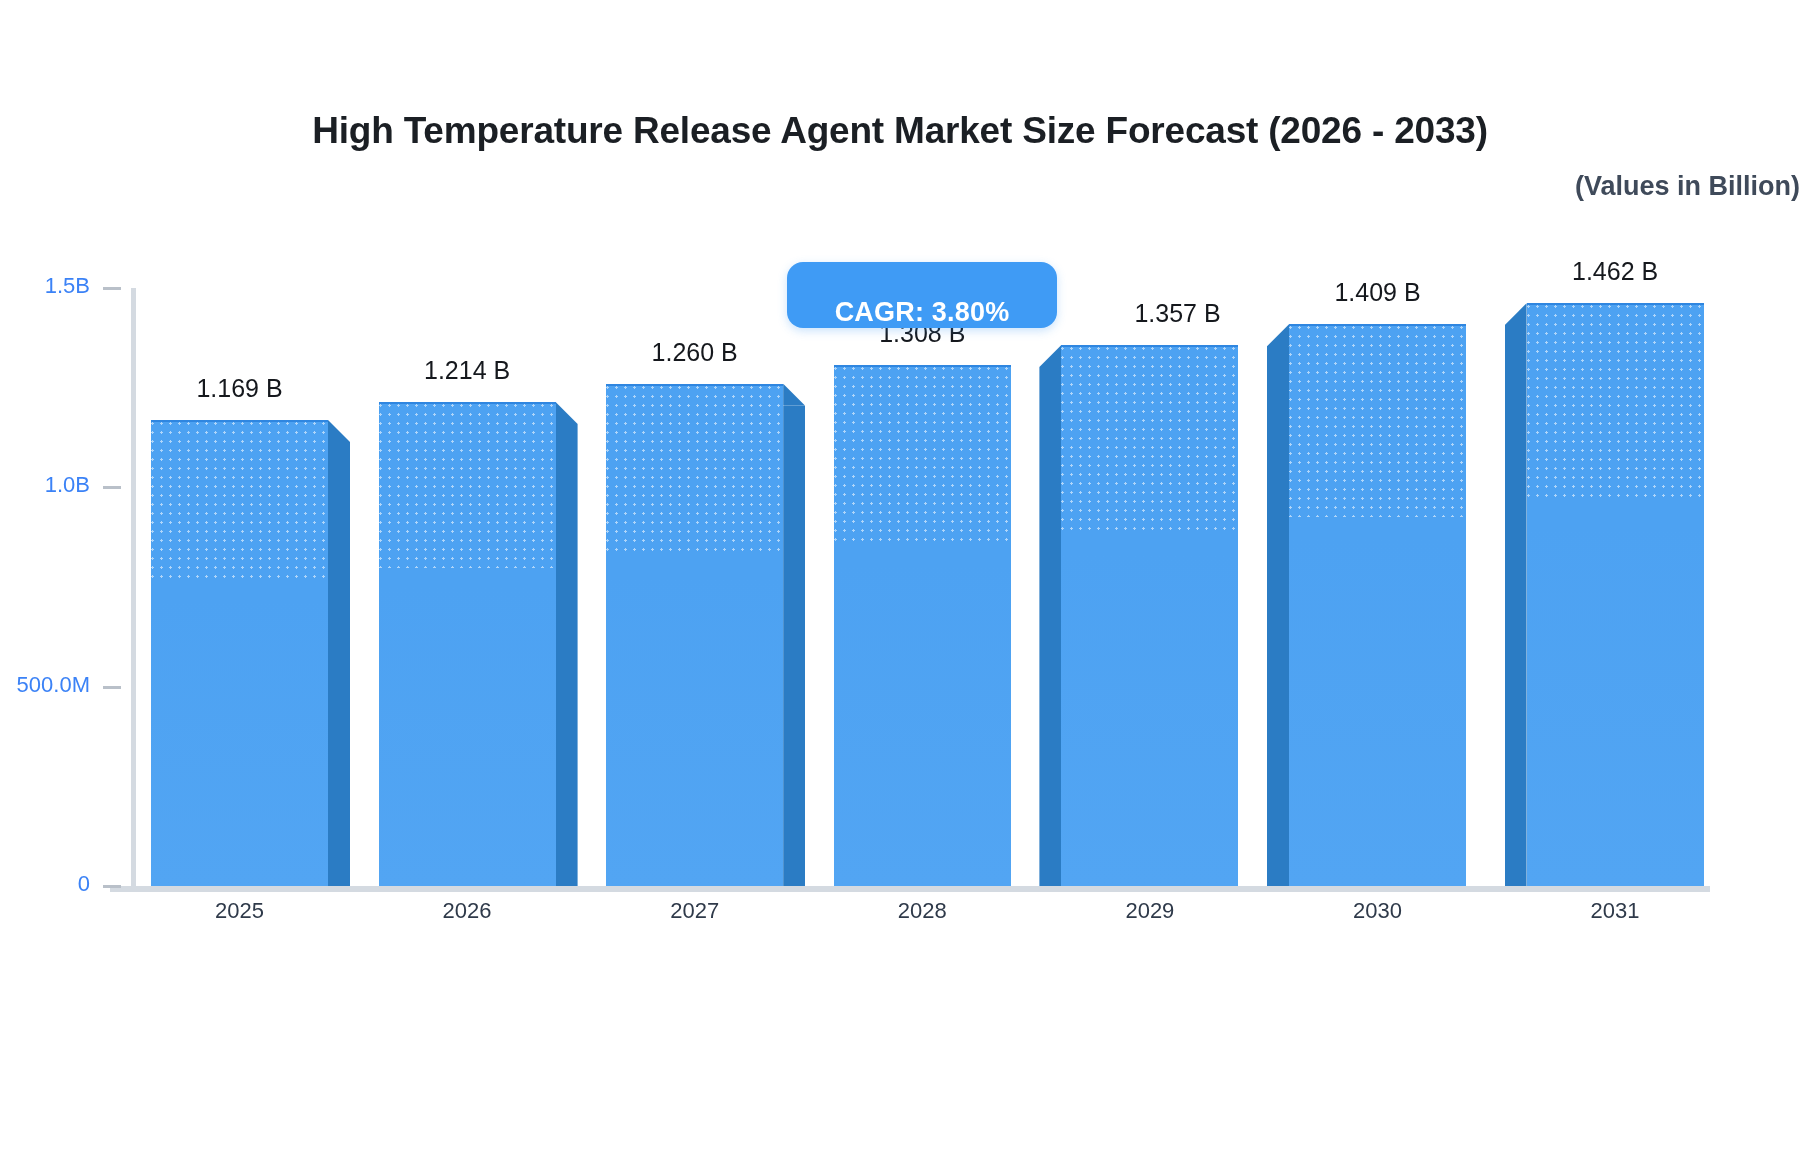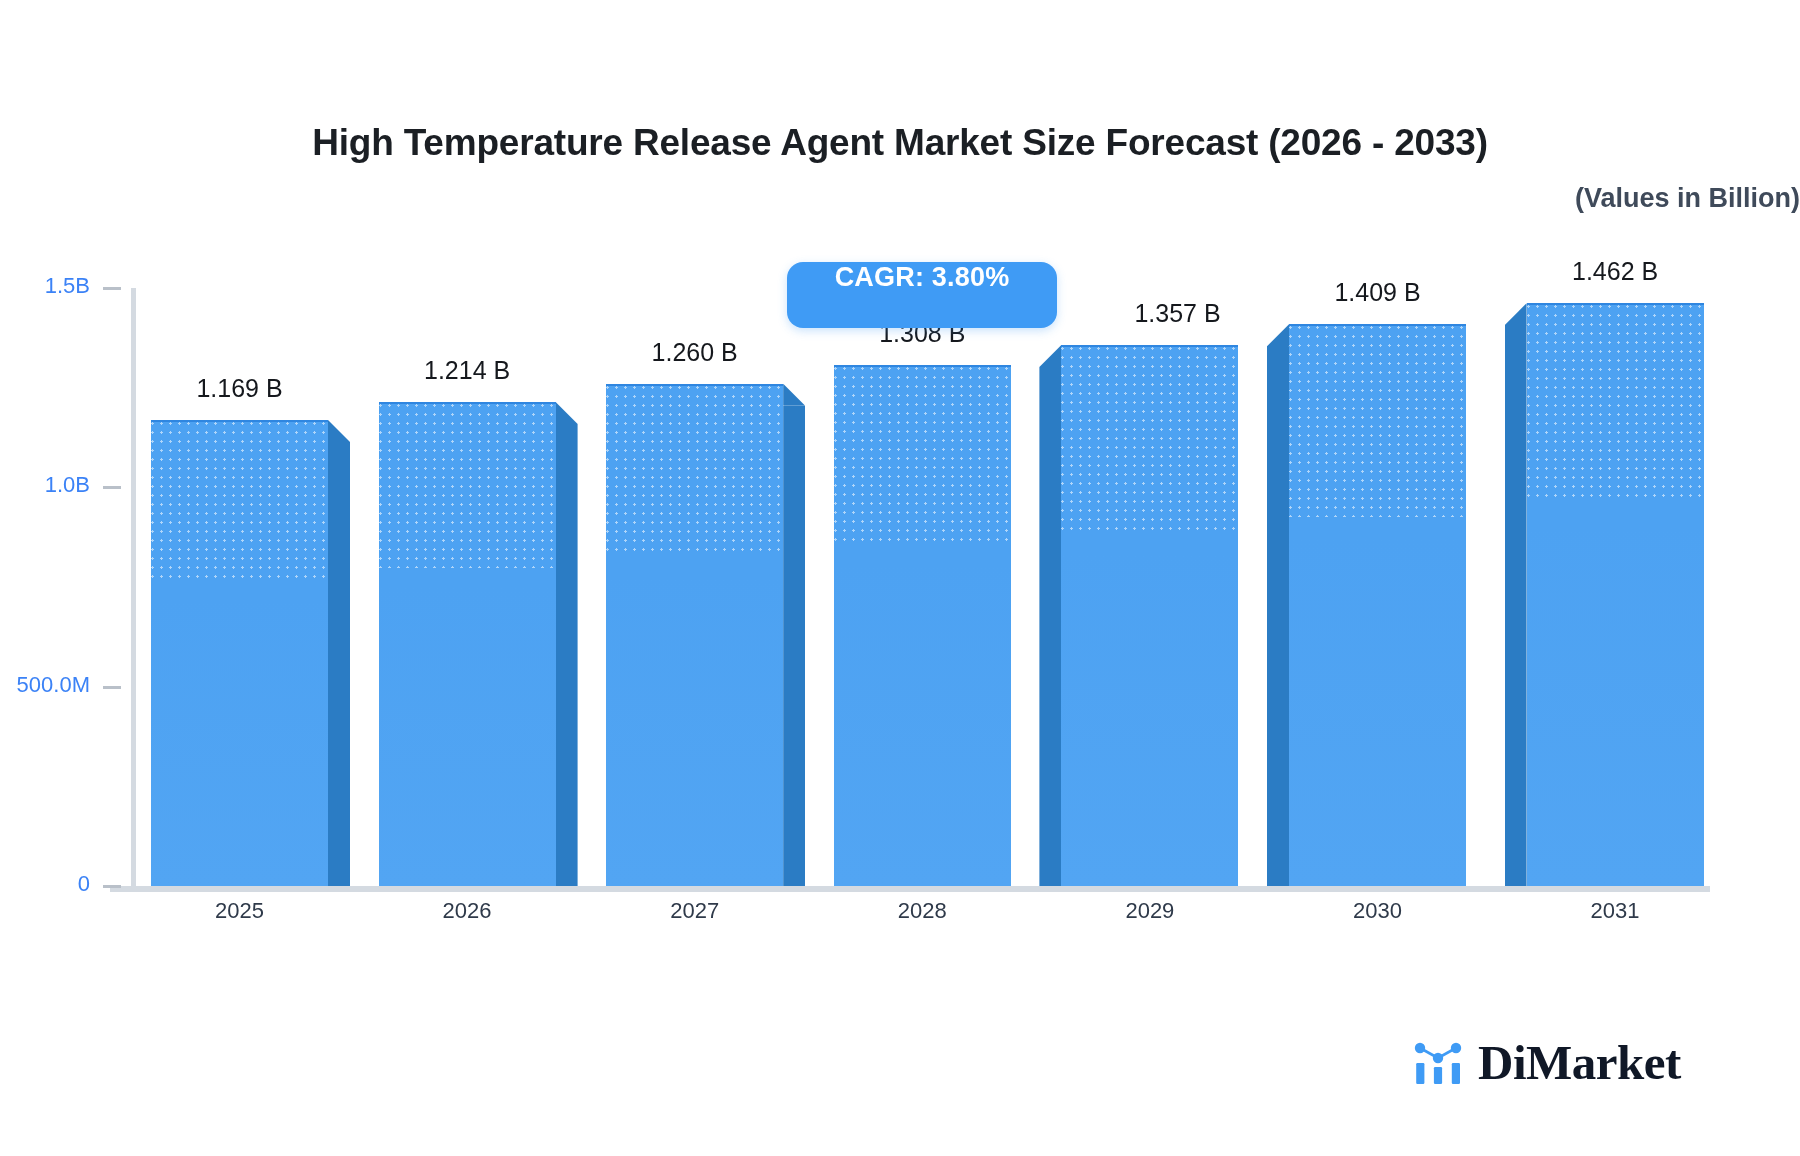--- a/index.html
+++ b/index.html
@@ -26,21 +26,21 @@
     left: 0; top: 110px;
     width: 1800px;
     text-align: center;
   }
   .chart-title {
     font-size: 37px;
     font-weight: 700;
     color: #1b1f24;
     letter-spacing: -0.2px;
     line-height: 1.15;
-    margin: 12px;
+    margin: 0;
   }
   .chart-subtitle {
     font-size: 27px;
     font-weight: 600;
     color: #3f4a5a;
     margin: 18px 0 0 0;
     line-height: 1.15;
     text-align: right;
   }
 
@@ -132,21 +132,21 @@
   
   .cagr-badge {
     position: absolute;
     left: 787px;
     top: 262px;
     width: 270px;
     height: 66px;
     background: #3f9bf5;
     border-radius: 16px;
     display: flex;
-    align-items: flex-start;
+    align-items: flex-end;
     justify-content: center;
     box-shadow: 0 3px 10px rgba(63,155,245,0.28);
   }
   .cagr-badge-text {
     color: #ffffff;
     font-size: 27px;
     font-weight: 700;
     letter-spacing: 0.2px;
   }
 
@@ -236,29 +236,14 @@
         <div class="bar-front" title="2031: 1.462 B" style="left: 1516.6px; top: 303.149px; width: 177px; height: 582.851px;"></div>
         <div class="bar-value-label" style="left: 1486.6px; width: 237px; top: 257.149px;">1.462 B</div>
         <div class="x-tick-label" style="left: 1486.6px; width: 237px;">2031</div>
       </div>
     </div>
 
   <div class="cagr-badge">
     <span class="cagr-badge-text">CAGR: 3.80%</span>
   </div>
 
-  <div class="logo">
-    <span>
-      <svg class="logo-mark" viewBox="0 0 52 52" xmlns="http://www.w3.org/2000/svg" aria-hidden="true">
-        <line x1="8" y1="12" x2="26" y2="22" stroke="#3f9bf5" stroke-width="2.6"></line>
-        <line x1="26" y1="22" x2="44" y2="12" stroke="#3f9bf5" stroke-width="2.6"></line>
-        <circle cx="8" cy="12" r="5.2" fill="#3f9bf5"></circle>
-        <circle cx="26" cy="22" r="5.2" fill="#3f9bf5"></circle>
-        <circle cx="44" cy="12" r="5.2" fill="#3f9bf5"></circle>
-        <rect x="4.2" y="27" width="8.2" height="21" rx="1.2" fill="#3f9bf5"></rect>
-        <rect x="21.9" y="31" width="8.2" height="17" rx="1.2" fill="#3f9bf5"></rect>
-        <rect x="39.8" y="27" width="8.2" height="21" rx="1.2" fill="#3f9bf5"></rect>
-      </svg>
-    </span>
-    <span class="logo-text">DiMarket</span>
-  </div>
 
 </div>
 
 </body></html>

